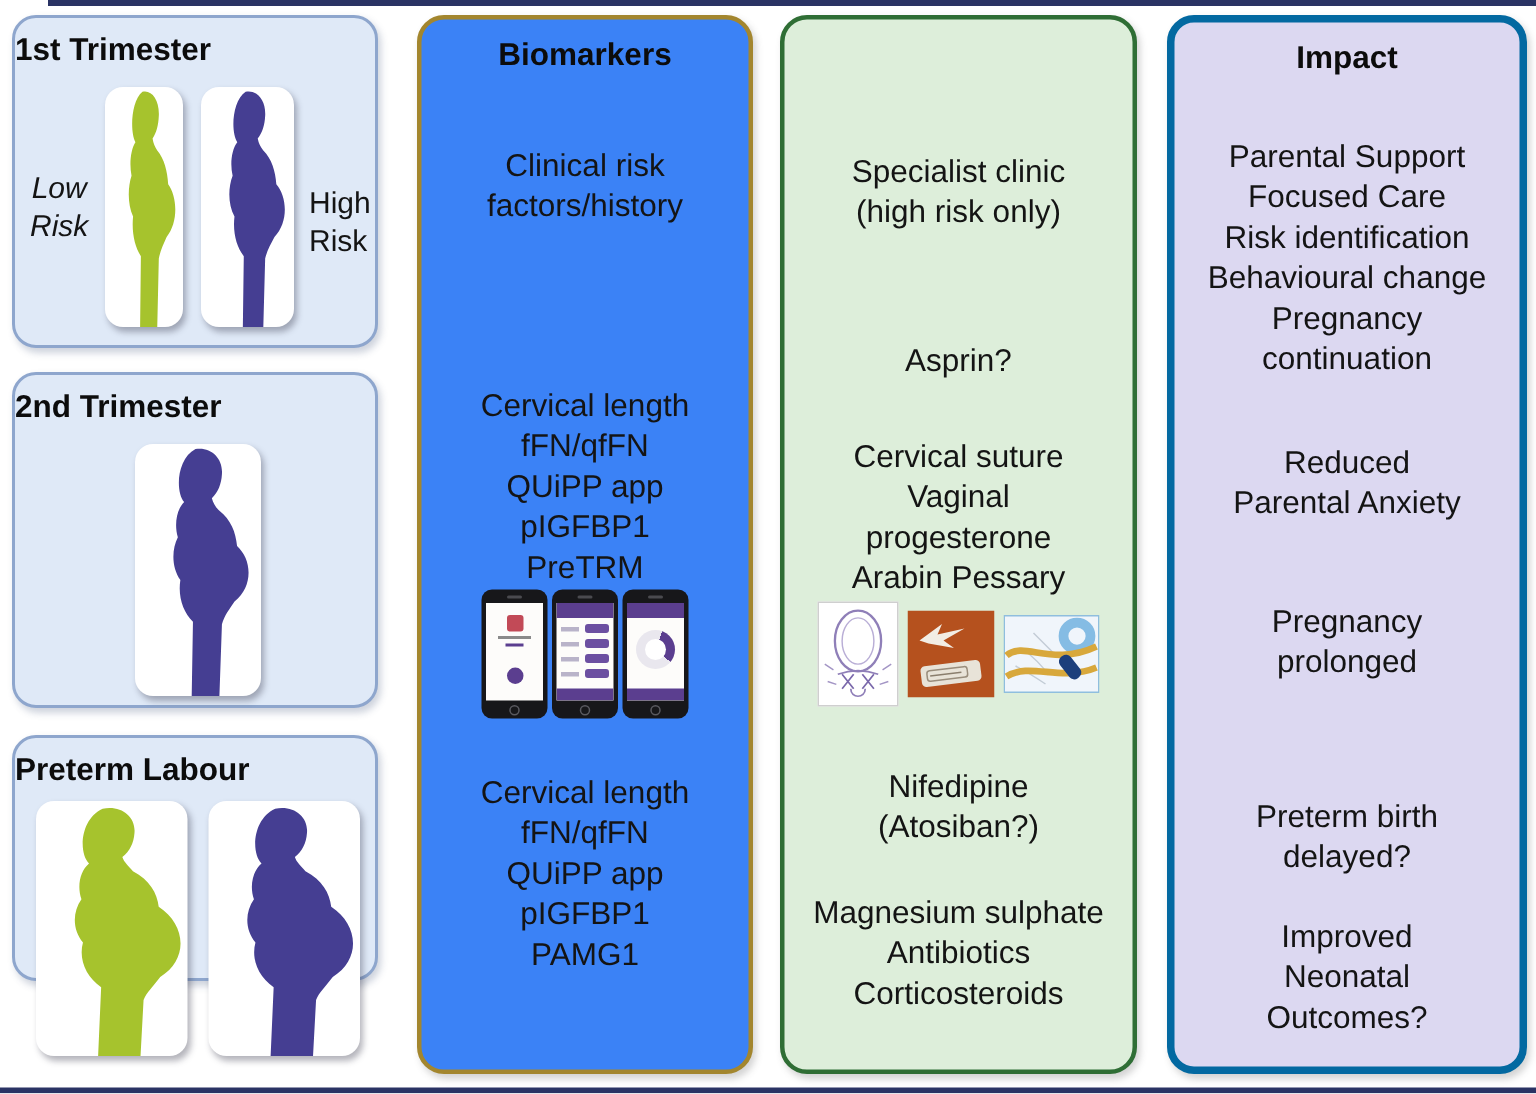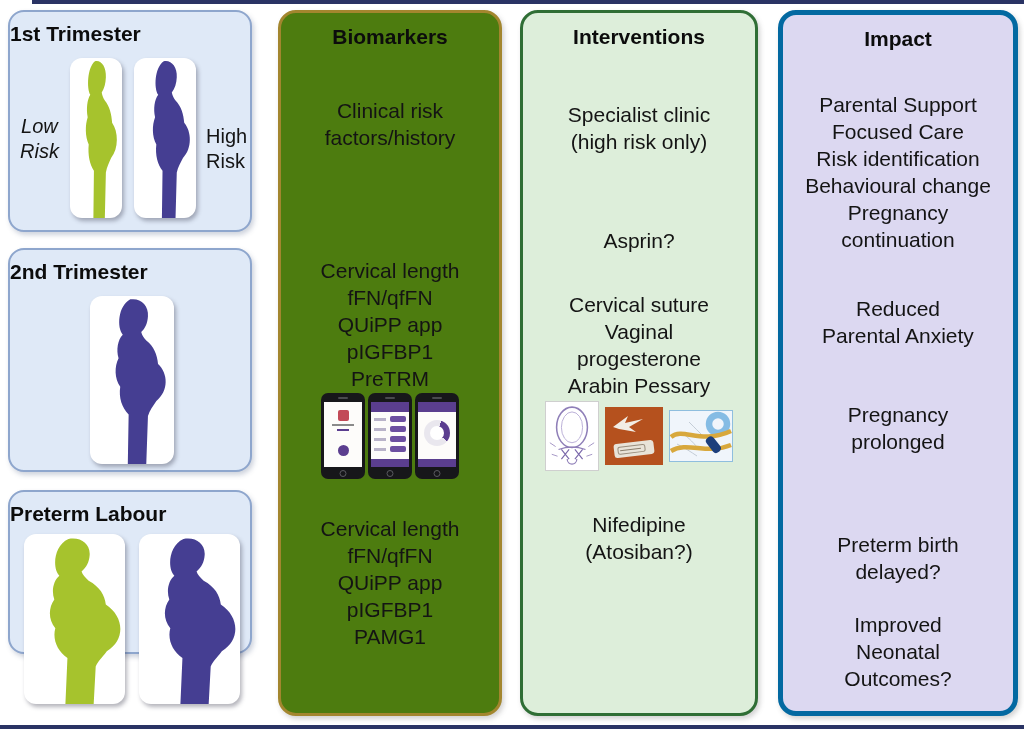--- a/index.html
+++ b/index.html
@@ -28,21 +28,21 @@
   .cards-3{position:absolute;left:14px;top:42px;display:flex;gap:14px;}
   .cards-3 .card{width:101px;height:170px;}
   .risk-label{position:absolute;font-size:20px;color:#141414;line-height:1.25;
         white-space:pre-line;}
   .risk-low{left:10px;top:102px;text-align:center;font-style:italic;}
   .risk-high{left:196px;top:112px;text-align:left;}
 
   
   .col{position:absolute;top:10px;height:706px;border-radius:18px;
        box-sizing:border-box;box-shadow:2px 3px 5px rgba(80,80,80,.25);}
-  .col-biomarkers{left:278px;width:224px;background:#4d7c0f;border:3px solid #a3862e;}
+  .col-biomarkers{left:278px;width:224px;background:#3b82f6;border:3px solid #a3862e;}
   .col-interventions{left:520px;width:238px;background:#ddeeda;border:3px solid #2f6e35;}
   .col-impact{left:778px;width:240px;background:#dcd8f1;border:5px solid #0369a1;}
   .col-title{position:absolute;top:12px;left:0;right:0;text-align:center;
        font-size:21px;font-weight:bold;color:#0c0c0c;}
   .text-block{position:absolute;left:0;right:0;text-align:center;
        font-size:21px;line-height:27px;color:#141414;white-space:pre-line;}
 
   
   .bm-clinical{top:84px;}
   .bm-mid{top:244px;}
@@ -213,21 +213,20 @@
     </div>
 
     <div class="text-block bm-late">Cervical length
 fFN/qfFN
 QUiPP app
 pIGFBP1
 PAMG1</div>
   </section>
 
   <section class="col col-interventions">
-    <div class="col-title">Interventions</div>
     <div class="text-block iv-clinic">Specialist clinic
 (high risk only)</div>
     <div class="text-block iv-aspirin">Asprin?</div>
     <div class="text-block iv-mid">Cervical suture
 Vaginal
 progesterone
 Arabin Pessary</div>
 
     <div class="iv-images">
       <div class="iv-img iv1">
@@ -258,20 +257,23 @@
           <circle cx="49" cy="14" r="9" fill="none" stroke="#85bce4" stroke-width="6.5"></circle>
           <path d="M2 27 C14 17 32 35 62 21" fill="none" stroke="#d8a83c" stroke-width="4.5"></path>
           <path d="M2 41 C18 31 38 45 62 35" fill="none" stroke="#d8a83c" stroke-width="4.5"></path>
           <rect x="40" y="26" width="9" height="18" rx="4" fill="#1c3f7c" transform="rotate(-38 44 35)"></rect>
         </svg>
       </div>
     </div>
 
     <div class="text-block iv-toco">Nifedipine
 (Atosiban?)</div>
+    <div class="text-block iv-acute">Magnesium sulphate
+Antibiotics
+Corticosteroids</div>
   </section>
 
   <section class="col col-impact">
     <div class="col-title">Impact</div>
     <div class="text-block imp-early">Parental Support
 Focused Care
 Risk identification
 Behavioural change
 Pregnancy
 continuation</div>

